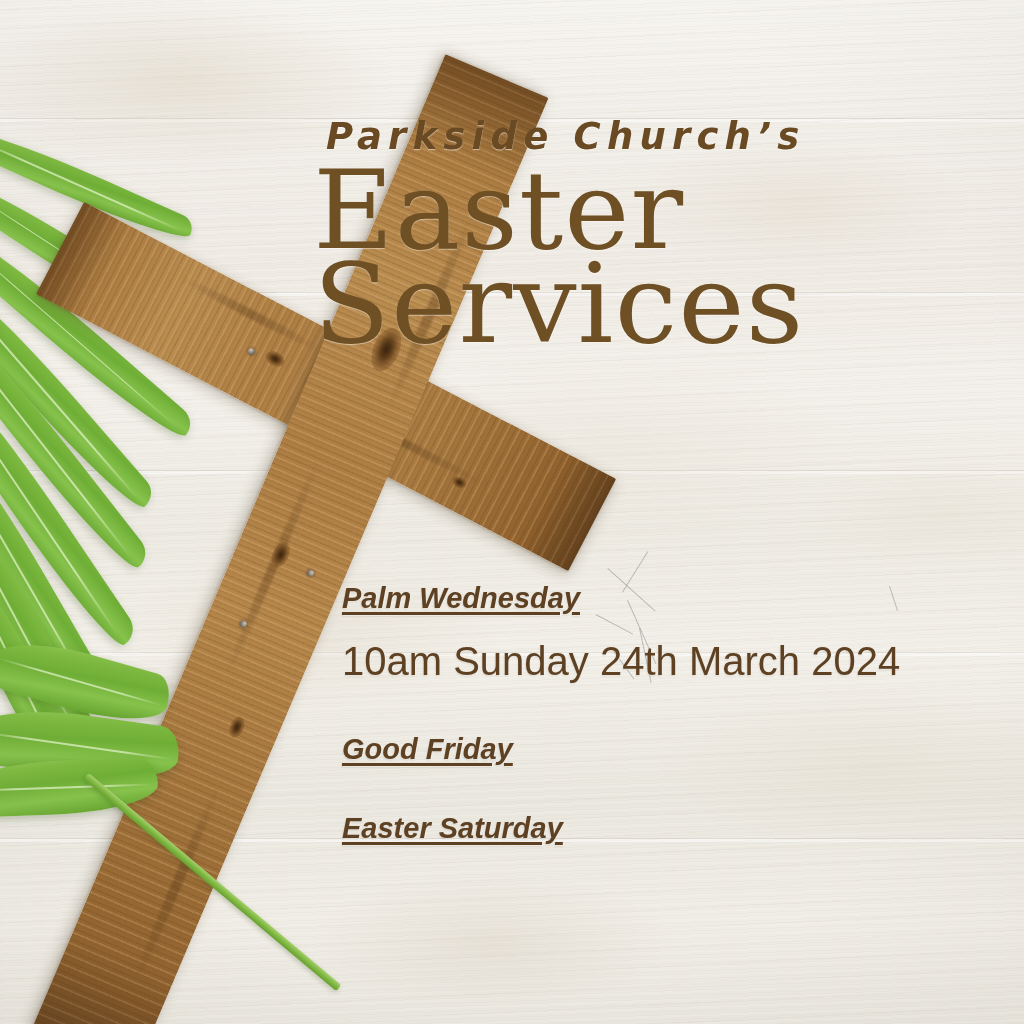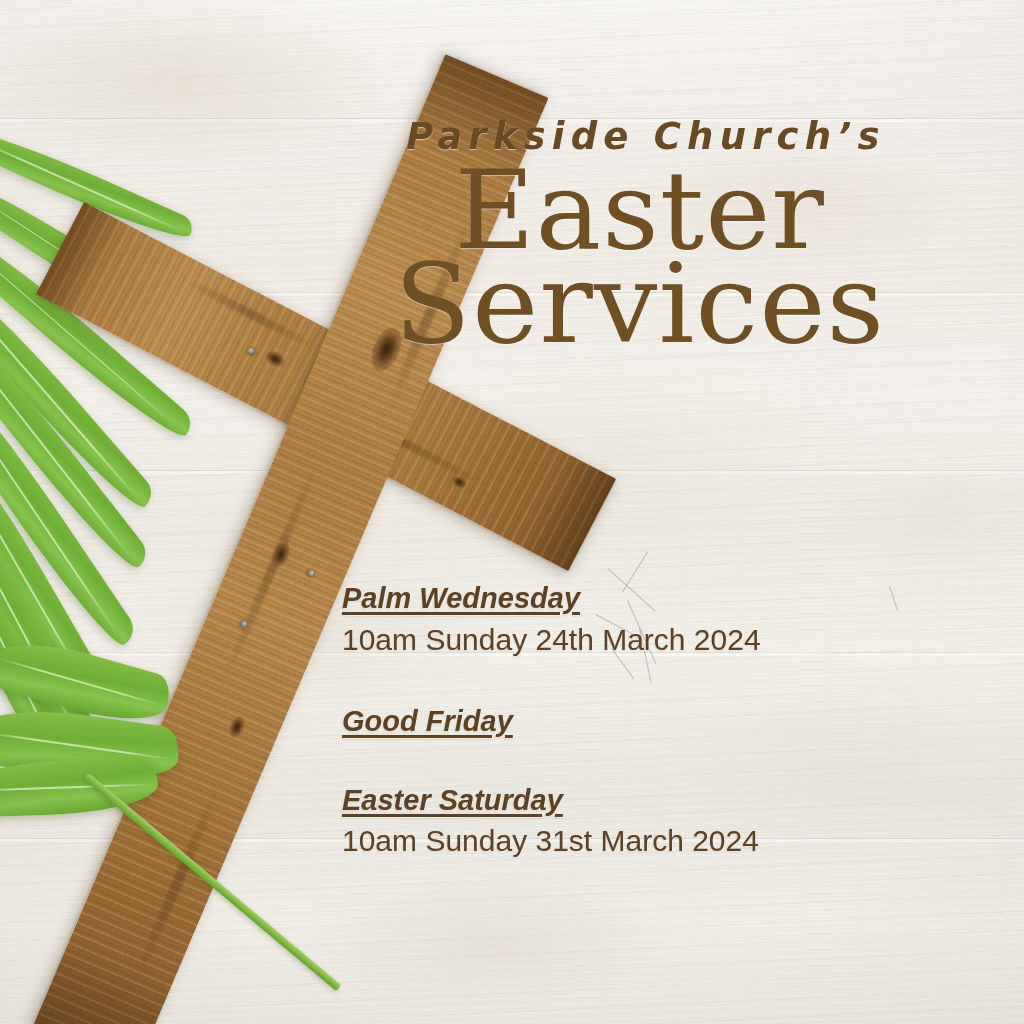--- a/index.html
+++ b/index.html
@@ -206,21 +206,21 @@
     background: linear-gradient(180deg, #a6cf6e 0%, #84bb46 45%, #659f2e 100%);
     box-shadow: 0 2px 5px rgba(48,74,24,.25);
   }
 
   
   .headline {
     position: absolute;
     right: 58px;
     top: 118px;
     width: 640px;
-    text-align: center;
+    text-align: left;
     color: #6b4a22;
   }
   .kicker {
     font-family: "DejaVu Sans", sans-serif;
     font-weight: 700;
     font-style: italic;
     font-size: 37px;
     letter-spacing: 6.2px;
     line-height: 1;
     color: #6a4a23;
@@ -266,24 +266,24 @@
     color: #5d4122;
     text-decoration: underline;
     text-underline-offset: 4px;
     text-decoration-thickness: 2.6px;
     text-shadow: 1px 1px 1.5px rgba(255,255,255,.6), 0 1px 2px rgba(120,104,78,.35);
     display: inline-block;
   }
   .svc-time {
     font-family: "Liberation Sans", sans-serif;
     font-weight: 400;
-    font-size: 30px;
+    font-size: 40px;
     line-height: 1.42;
     color: #5d4122;
-    margin-top: 2px;
+    margin-top: 16px;
     text-shadow: 1px 1px 1.5px rgba(255,255,255,.55), 0 1px 2px rgba(120,104,78,.3);
   }
 </style>
 </head>
 <body>
 
 <div id="poster">
 
   <div class="bg-base"></div>
   <div class="bg-planks"></div>
@@ -360,18 +360,17 @@
       <div class="svc-name">Palm Wednesday</div>
       <div class="svc-time">10am Sunday 24th March 2024</div>
     </div>
 
     <div class="svc">
       <div class="svc-name">Good Friday</div>
     </div>
 
     <div class="svc">
       <div class="svc-name">Easter Saturday</div>
-      <div class="svc-time">10am Sunday 31st March 2024</div>
     </div>
 
   </div>
 
 </div>
 
 </body></html>

